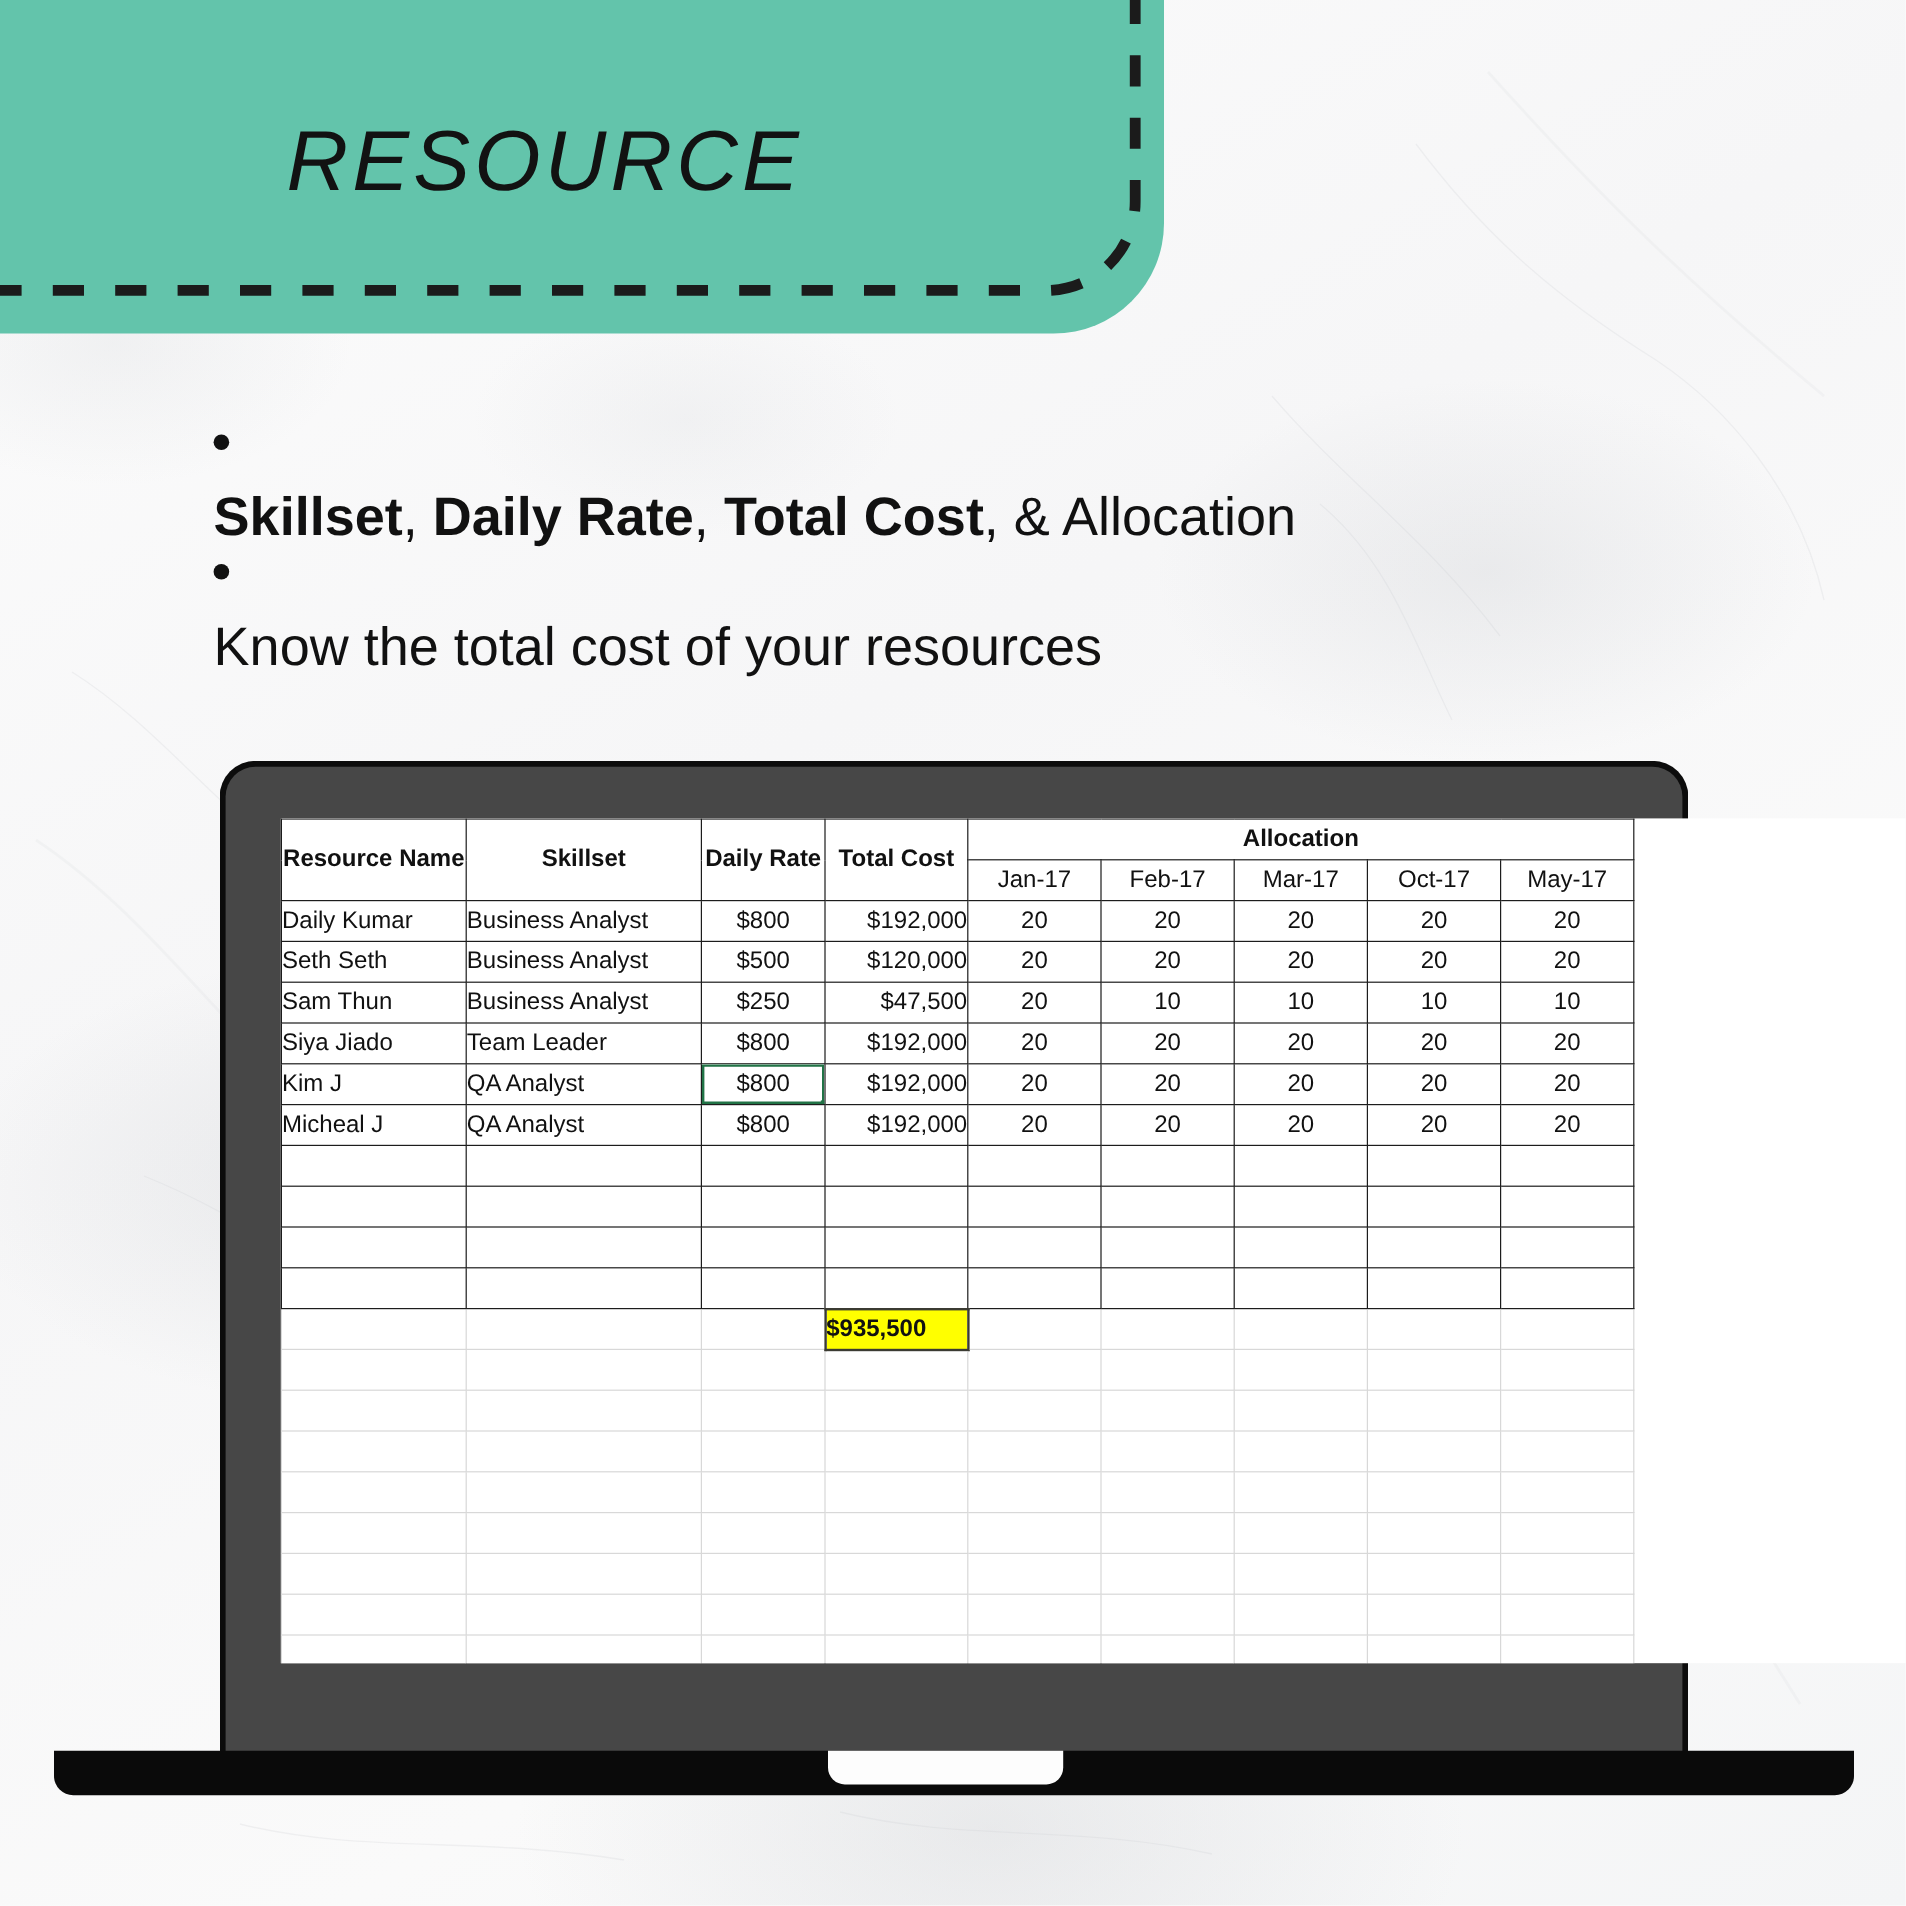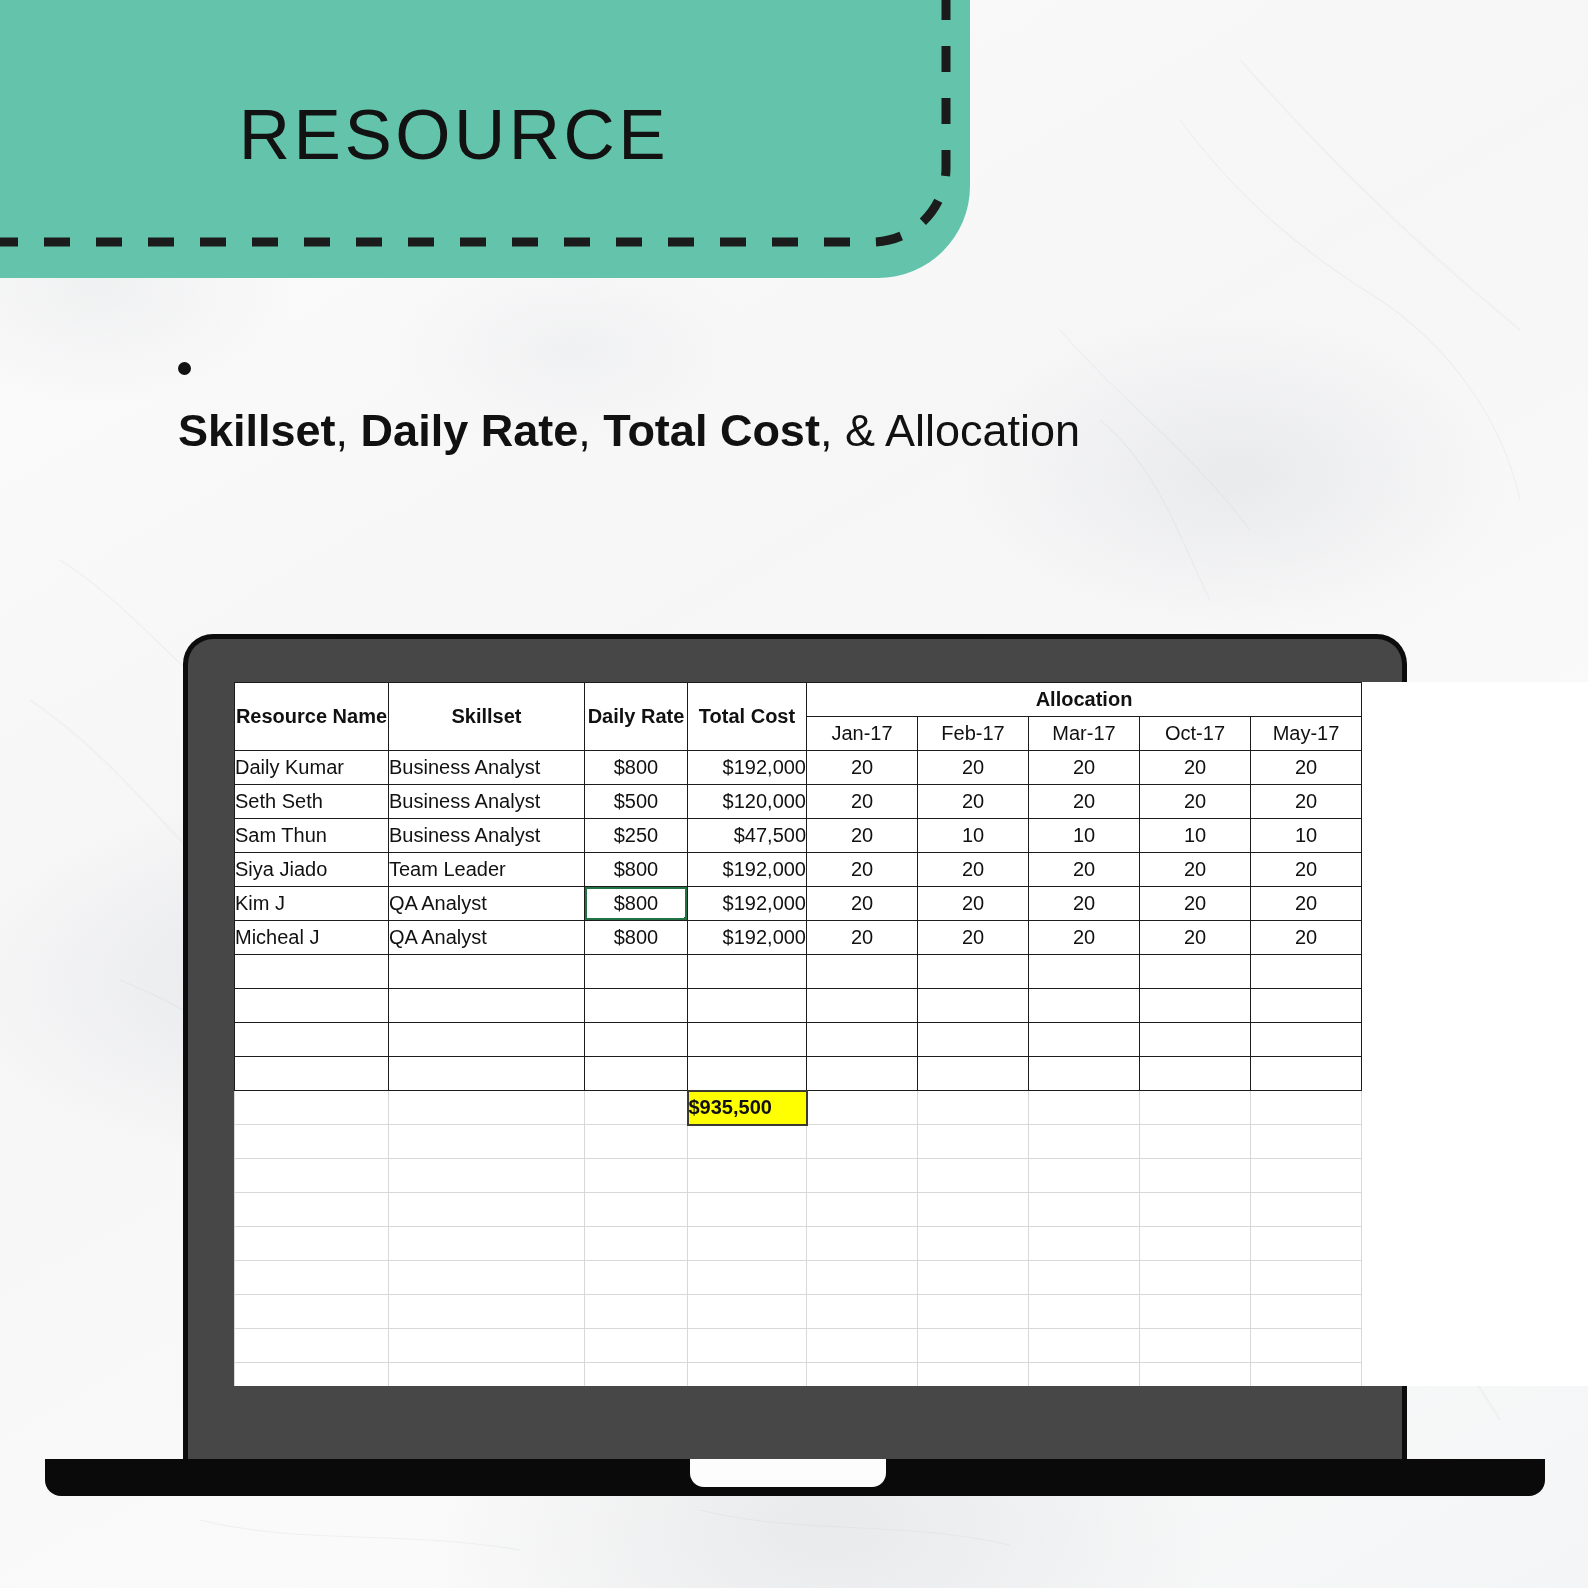--- a/index.html
+++ b/index.html
@@ -44,20 +44,21 @@
     position:absolute; left:40px; top:40px;
     width:970px; height:278px;
     display:flex; flex-direction:column;
     align-items:center; justify-content:center;
     padding-right:62px; padding-bottom:8px;
   }
   .badge-line{
     font-size:71px; font-weight:400; color:#121212;
     letter-spacing:3.5px; line-height:1.52;
     white-space:nowrap;
+    font-style:italic;
   }
 
   
   #bullet-list{
     position:absolute; left:178px; top:372px; width:1260px;
   }
   .bullet-row{
     display:flex; align-items:baseline; gap:18px;
     margin-bottom:20px;
     flex-direction:column;
@@ -203,20 +204,24 @@
   <div id="badge-title">
     <div class="badge-line">RESOURCE</div>
   </div>
 </div>
 
 <div id="bullet-list">
   <div class="bullet-row">
     <span class="bullet-dot"></span>
     <span class="bullet-text"><span class="b">Skillset</span><span>, </span><span class="b">Daily Rate</span><span>, </span><span class="b">Total Cost</span><span>, &amp; Allocation</span></span>
   </div>
+  <div class="bullet-row">
+    <span class="bullet-dot"></span>
+    <span class="bullet-text">Know the total cost of your resources</span>
+  </div>
 </div>
 
 <div id="laptop">
   <div id="laptop-lid"></div>
   <div id="laptop-base"></div>
   <div id="laptop-notch"></div>
 
   <div id="screen">
     <table class="sheet">
       <colgroup>

